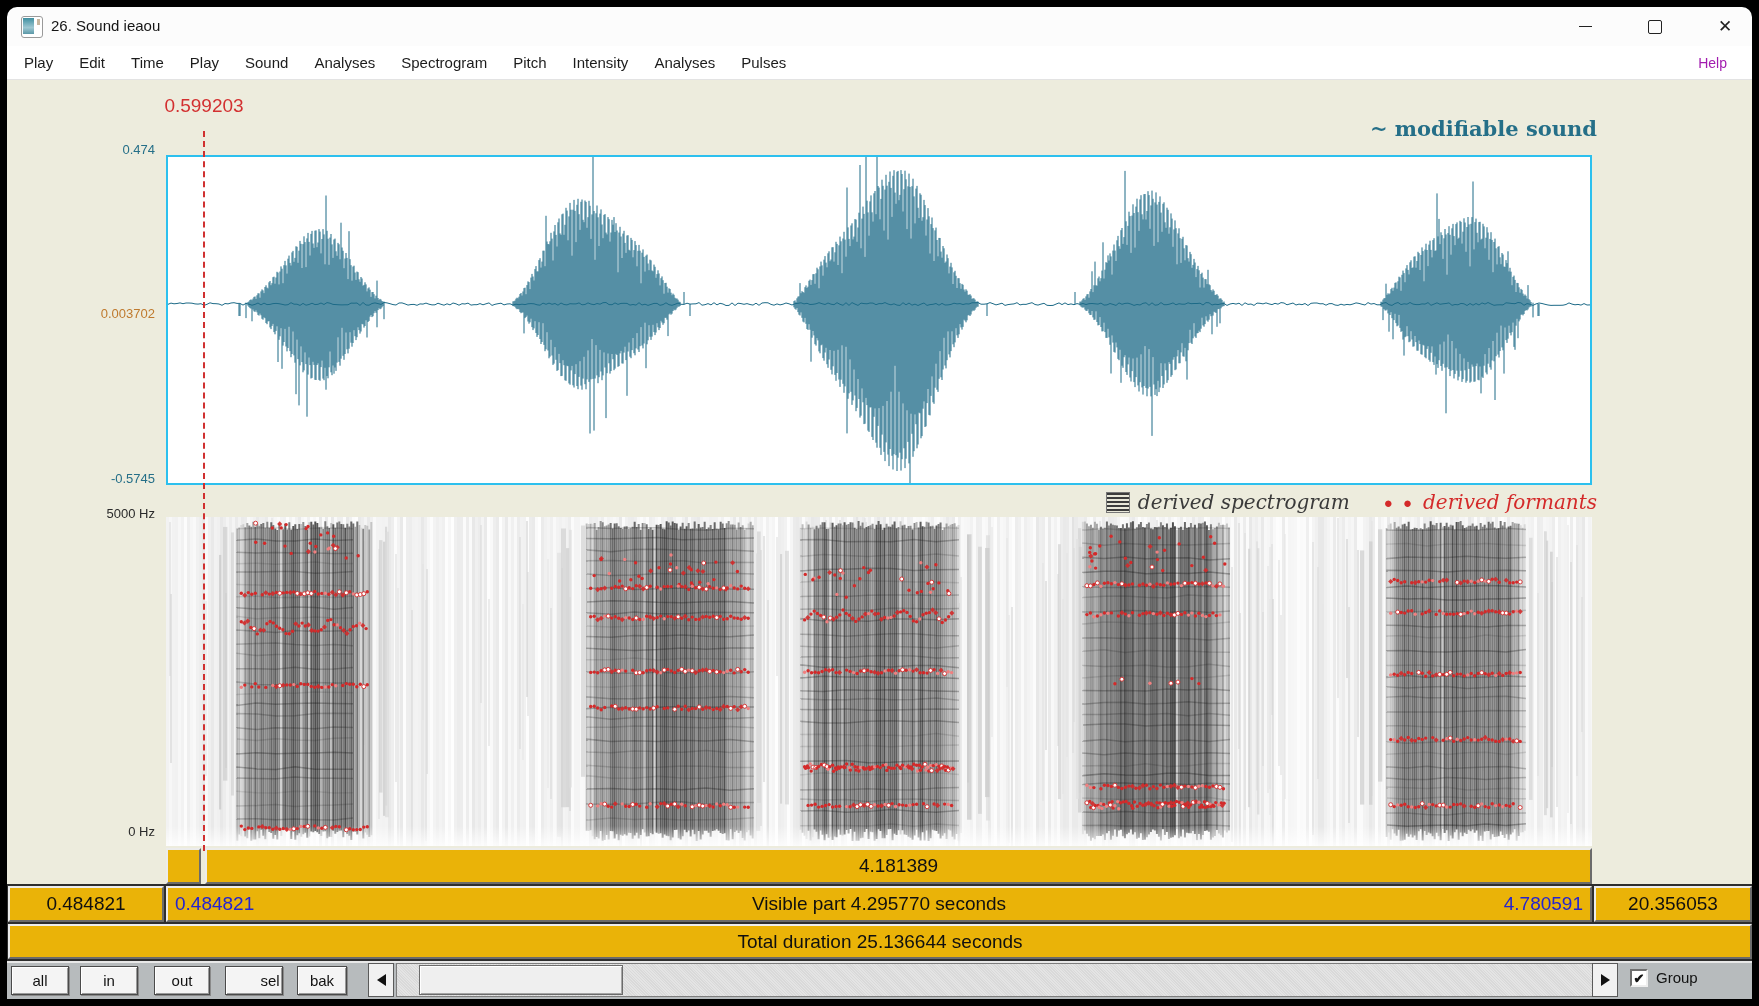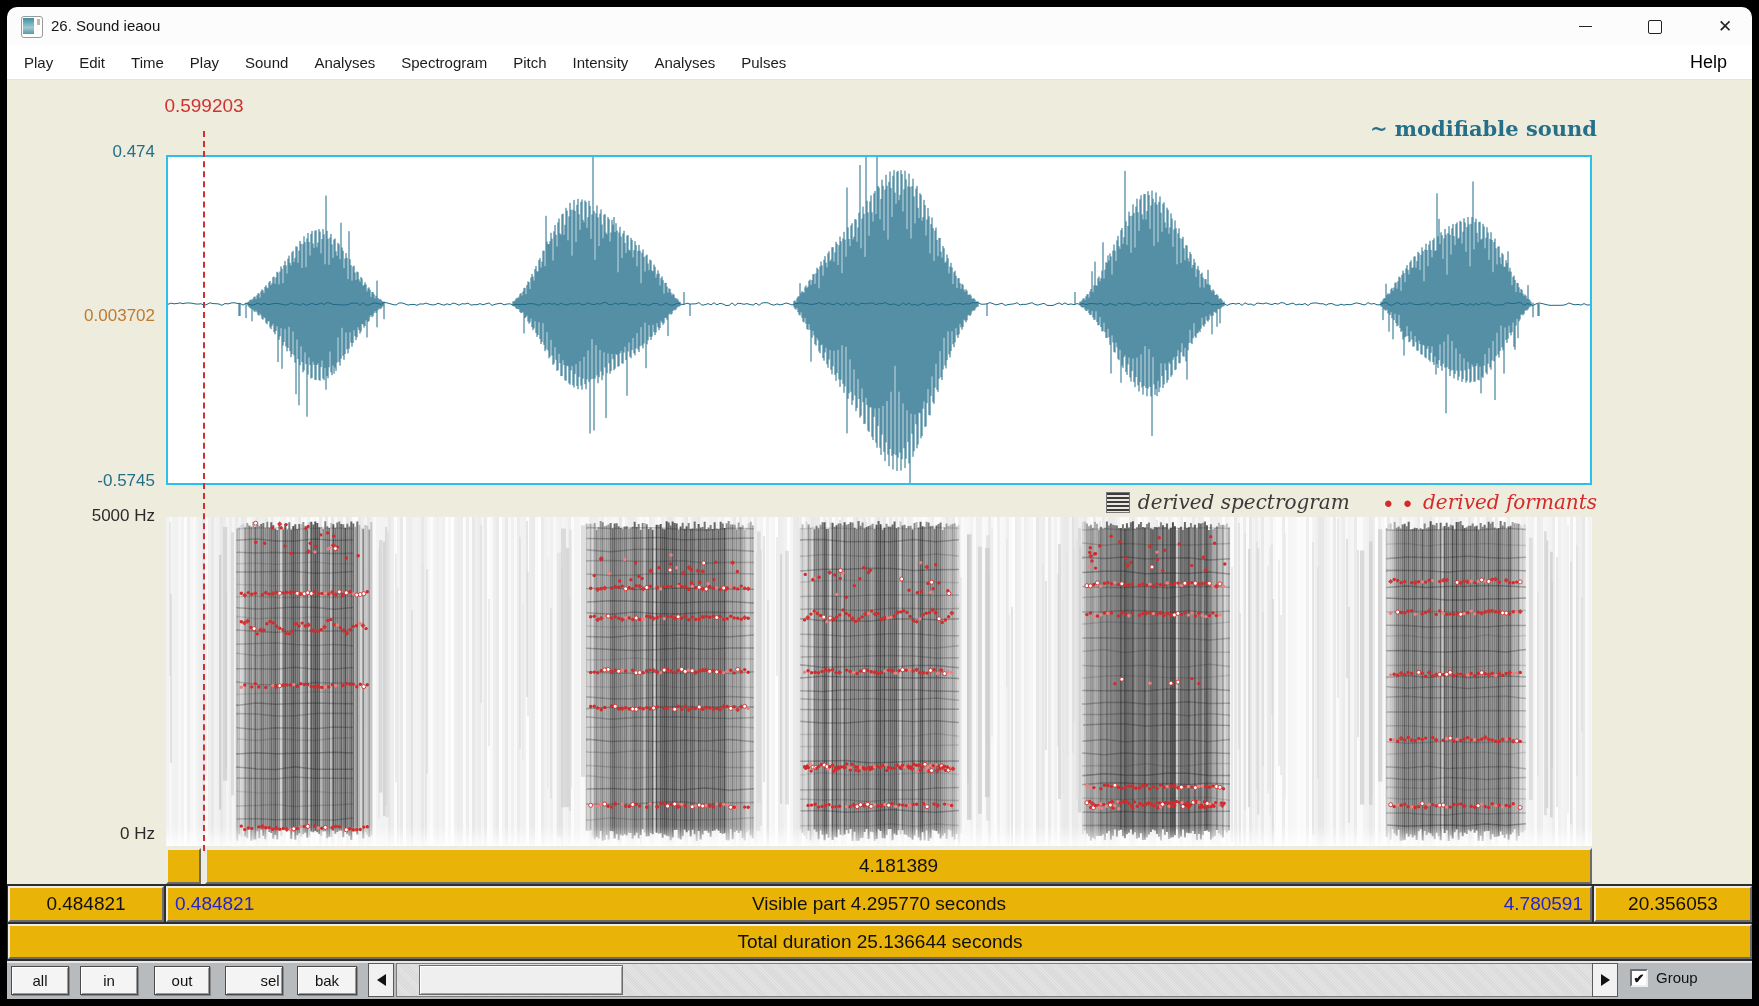--- a/index.html
+++ b/index.html
@@ -13,26 +13,26 @@
   .appicon i{position:absolute;left:1px;top:1px;width:11px;height:16px;background:linear-gradient(180deg,#3f8fa0,#9fc8d2 60%,#5b98a8);}
   .appicon b{position:absolute;right:2px;top:2px;width:3px;height:6px;background:#c8b7a0;}
   .wintitle{left:44px;top:10px;font-size:15px;color:#151515;}
   .winbtn{top:0;width:52px;height:39px;display:flex;align-items:center;justify-content:center;cursor:default;}
   .glyph-min{width:13px;height:0;border-top:1.6px solid #222;}
   .glyph-max{width:12px;height:12px;border:1.6px solid #222;border-radius:2px;}
   .glyph-close{font-size:17px;color:#222;line-height:1;}
   .menubar{left:7px;top:46px;width:1745px;height:33px;background:#ffffff;display:flex;align-items:center;border-bottom:1px solid #e3e3e3;}
   .menuitem{font-size:15px;color:#1c1c1c;padding:0 13px;line-height:33px;}
   .menuitem:first-child{padding-left:17px;}
-  .menuhelp{margin-left:auto;padding:0 25px;font-size:18px;color:#000000;}
+  .menuhelp{margin-left:auto;padding:0 25px;font-size:14px;color:#a21caf;}
 
   
   .workspace{left:7px;top:80px;width:1745px;height:804px;background:#edecdd;}
   .cursorlabel{top:15px;width:120px;text-align:center;font-size:19px;color:#d33030;}
-  .ylab{width:130px;text-align:right;font-size:17px;}
+  .ylab{width:130px;text-align:right;font-size:13px;}
   .teal{color:#256f88;} .orange{color:#bf7a2e;}
   .wavebox{left:159px;top:75px;width:1426px;height:330px;background:#fff;border:2px solid #2cc0ee;box-sizing:border-box;}
   .badge{top:36px;right:155px;font-size:21px;font-weight:bold;font-family:"DejaVu Serif",serif;color:#256f88;}
   .legendrow{top:409px;right:155px;display:flex;align-items:center;gap:8px;height:26px;}
   .hatchicon{width:22px;height:19px;background:repeating-linear-gradient(180deg,#3c3c3c 0 2px,#e9e8da 2px 4px);border:1px solid #777;}
   .leg-spec{font-family:"DejaVu Serif",serif;font-style:italic;font-size:20px;color:#3a3a3a;margin-right:26px;}
   .leg-dots{color:#d42a2a;font-size:15px;letter-spacing:3px;}
   .leg-form{font-family:"DejaVu Serif",serif;font-style:italic;font-size:20px;color:#d42a2a;}
   .specbox{left:159px;top:437px;width:1426px;height:329px;background:#fbfbfa;}
   .cursorline{top:51px;width:0;border-left:2px dashed #d03030;z-index:40;}
@@ -2349,21 +2349,21 @@
   <div class="abs bar3d" style="left:8px;top:924px;width:1744px;height:35px;">
     <span>Total duration 25.136644 seconds</span>
   </div>
 
   <div class="abs ctrlrow"></div>
   <div id="zoombtns">
       <div class="abs pbtn" style="left: 11px; width: 58px;">all</div>
       <div class="abs pbtn" style="left: 80px; width: 58px;">in</div>
       <div class="abs pbtn" style="left: 154px; width: 56px;">out</div>
       <div class="abs pbtn" style="left: 225px; width: 58px; padding-left: 32px;">sel</div>
-      <div class="abs pbtn" style="left: 297px; width: 60px;">bak</div>
+      <div class="abs pbtn" style="left: 297px; width: 50px;">bak</div>
     </div>
   <div class="abs arrowbtn" style="left:368px;">
       <span class="tri-l"></span>
     </div>
   <div class="abs trough" style="left:396px;width:1196px;"></div>
   <div class="abs thumb" id="thumb" style="left: 419px; width: 204px;"></div>
   <div class="abs arrowbtn" style="left:1592px;">
       <span class="tri-r"></span>
     </div>
   <div class="abs chk" style="left:1630px;" id="groupchk">✔</div>

